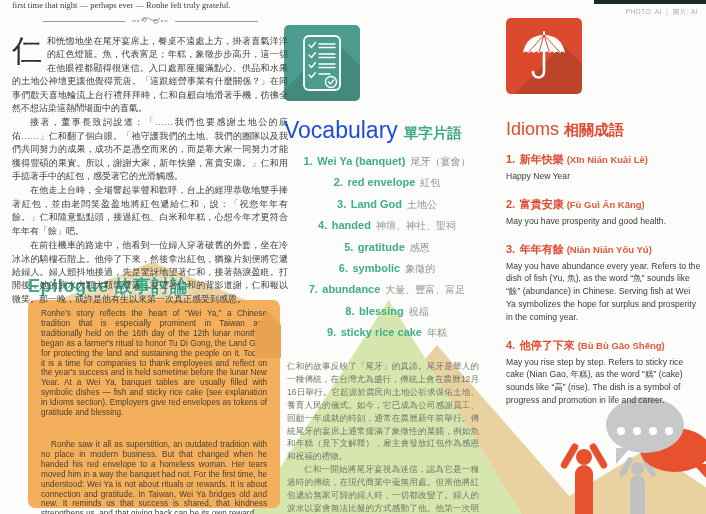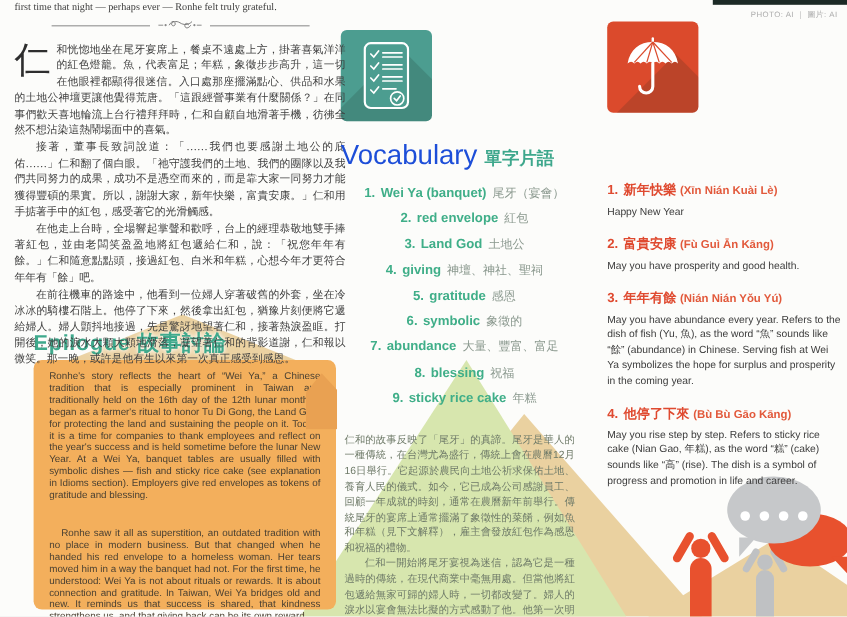--- a/index.html
+++ b/index.html
@@ -172,21 +172,21 @@
     </svg>
   </div>
 
   <h2 class="h-vocab">
     <span class="h-en">Vocabulary</span><span class="h-zh">單字片語</span>
   </h2>
   <ol class="vocab-list">
     <li class="v-item"><span class="v-en">1.</span> <span class="v-en">Wei Ya (banquet)</span><span class="v-zh">尾牙（宴會）</span></li>
     <li class="v-item"><span class="v-en">2.</span> <span class="v-en">red envelope</span><span class="v-zh">紅包</span></li>
     <li class="v-item"><span class="v-en">3.</span> <span class="v-en">Land God</span><span class="v-zh">土地公</span></li>
-    <li class="v-item"><span class="v-en">4.</span> <span class="v-en">giving</span><span class="v-zh">神壇、神社、聖祠</span></li>
+    <li class="v-item"><span class="v-en">4.</span> <span class="v-en">handed</span><span class="v-zh">神壇、神社、聖祠</span></li>
     <li class="v-item"><span class="v-en">5.</span> <span class="v-en">gratitude</span><span class="v-zh">感恩</span></li>
     <li class="v-item"><span class="v-en">6.</span> <span class="v-en">symbolic</span><span class="v-zh">象徵的</span></li>
     <li class="v-item"><span class="v-en">7.</span> <span class="v-en">abundance</span><span class="v-zh">大量、豐富、富足</span></li>
     <li class="v-item"><span class="v-en">8.</span> <span class="v-en">blessing</span><span class="v-zh">祝福</span></li>
     <li class="v-item"><span class="v-en">9.</span> <span class="v-en">sticky rice cake</span><span class="v-zh">年糕</span></li>
   </ol>
 
   <div class="tan-mid"></div>
   <div class="green-peak"></div>
   <div class="orange-fold"></div>
@@ -205,35 +205,38 @@
       <g stroke="#DB4A2C" stroke-width="1">
         <line x1="25" y1="6" x2="9.6" y2="23"></line>
         <line x1="25" y1="6" x2="20" y2="23"></line>
         <line x1="25" y1="6" x2="30.4" y2="23"></line>
         <line x1="25" y1="6" x2="40.8" y2="23"></line>
       </g>
       <path d="M25 24 L25 43 a5.5 5.5 0 0 1 -11 0" stroke="#fff" stroke-width="2.6" fill="none" stroke-linecap="round"></path>
     </svg>
   </div>
 
+  <h2 class="h-idioms">
+    <span class="h-en">Idioms</span><span class="h-zh">相關成語</span>
+  </h2>
   <div class="idiom-list">
     <div class="i-entry">
       <div class="i-title"><span class="i-num">1.</span> <span class="i-zh">新年快樂</span><span class="i-py">(Xīn Nián Kuài Lè)</span></div>
       <p class="i-desc">Happy New Year</p>
     </div>
     <div class="i-entry">
       <div class="i-title"><span class="i-num">2.</span> <span class="i-zh">富貴安康</span><span class="i-py">(Fù Guì Ān Kāng)</span></div>
       <p class="i-desc">May you have prosperity and good health.</p>
     </div>
     <div class="i-entry">
       <div class="i-title"><span class="i-num">3.</span> <span class="i-zh">年年有餘</span><span class="i-py">(Nián Nián Yǒu Yú)</span></div>
       <p class="i-desc">May you have abundance every year. Refers to the dish of fish (Yu, 魚), as the word “魚” sounds like “餘” (abundance) in Chinese. Serving fish at Wei Ya symbolizes the hope for surplus and prosperity in the coming year.</p>
     </div>
     <div class="i-entry">
-      <div class="i-title"><span class="i-num">4.</span> <span class="i-zh">他停了下來</span><span class="i-py">(Bù Bù Gāo Kāng)</span></div>
+      <div class="i-title"><span class="i-num">4.</span> <span class="i-zh">他停了下來</span><span class="i-py">(Bù Bù Gāo Shēng)</span></div>
       <p class="i-desc">May you rise step by step. Refers to sticky rice cake (Nian Gao, 年糕), as the word “糕” (cake) sounds like “高” (rise). The dish is a symbol of progress and promotion in life and career.</p>
     </div>
   </div>
 
   <div class="mtn-right"></div>
   <div class="person p-orange">
     <div class="arm arm-l"></div>
     <div class="arm arm-r"></div>
     <div class="head"></div>
     <div class="body"></div>

